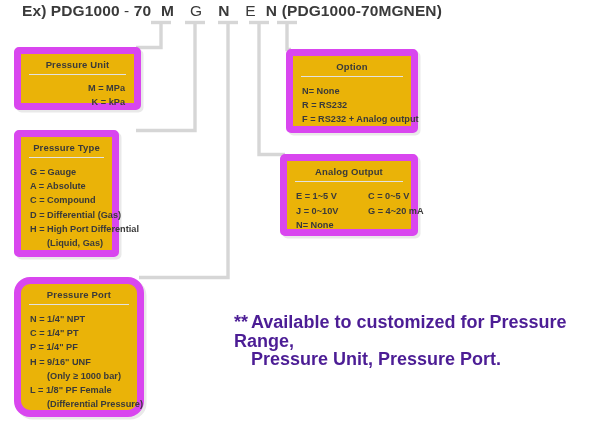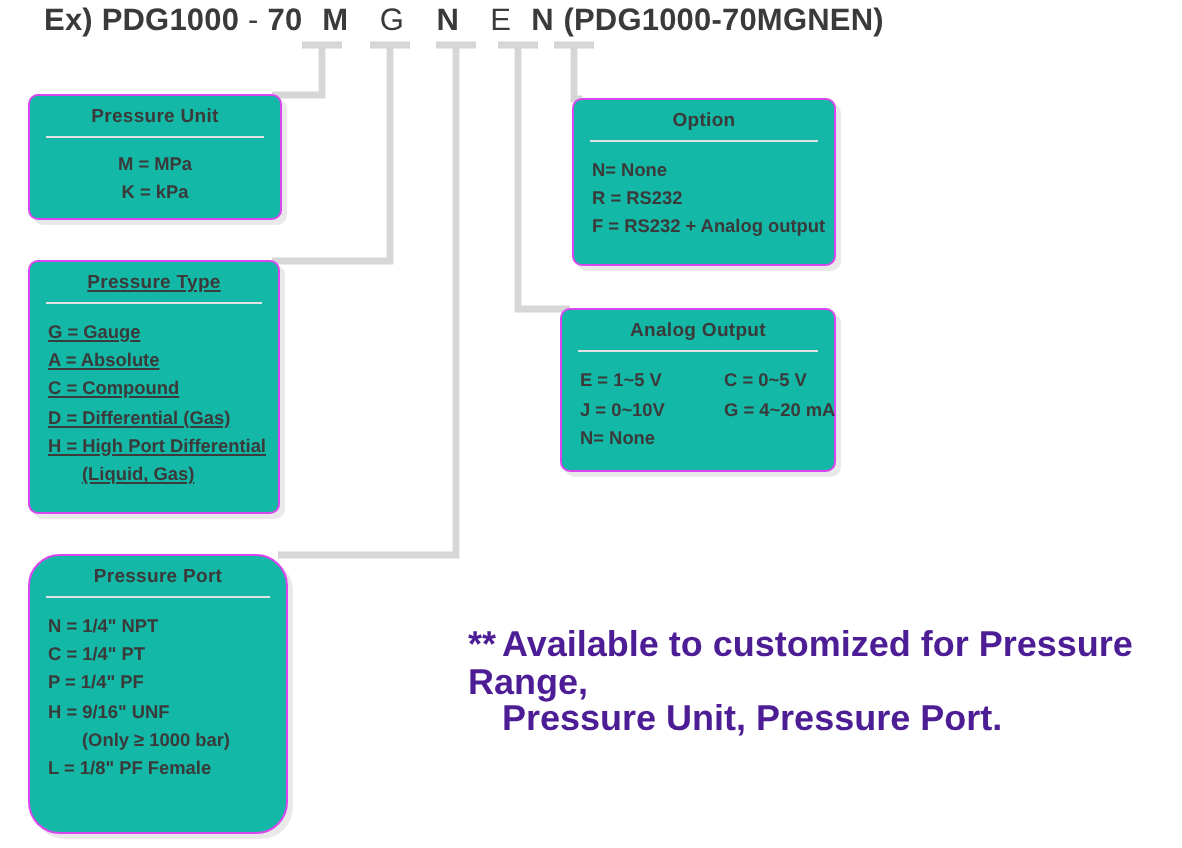--- a/index.html
+++ b/index.html
@@ -44,22 +44,22 @@
     left: 0;
     top: 0;
     width: 591px;
     height: 424px;
     pointer-events: none;
   }
 
   
   .callout {
     position: absolute;
-    background: #14b8a6;
-    border: 1px solid #d946ef;
+    background: #eab308;
+    border: 7px solid #d946ef;
     border-radius: 5px;
     box-shadow: 2.5px 2.5px 0 0 #e9e9e9;
     box-sizing: border-box;
   }
   .callout .title {
     text-align: center;
     font-size: 9.5px;
     font-weight: bold;
     color: #3a3a3a;
     padding: 5px 4px 4px 4px;
@@ -89,23 +89,23 @@
     font-weight: bold;
     line-height: 14.6px;
     color: #3a3a3a;
   }
   .grid2 .cell { white-space: nowrap; }
   .grid2 .span2 { grid-column: 1 / span 2; }
 
   
   #box-pressure-unit { left: 14px;  top: 47px;  width: 127px; height: 63px; }
   #box-pressure-unit .body { text-align: center; padding-top: 6px; }
-  #box-pressure-unit .body .row { display: block; }
-
-  #box-pressure-type { left: 14px;  top: 130px; width: 126px; height: 127px; text-decoration: underline; }
+  #box-pressure-unit .body .row { display: block; text-align: right; }
+
+  #box-pressure-type { left: 14px;  top: 130px; width: 105px; height: 127px; }
   #box-pressure-port { left: 14px;  top: 277px; width: 130px; height: 140px; border-radius: 16px; }
 
   #box-option        { left: 286px; top: 49px;  width: 132px; height: 84px; }
   #box-analog-output { left: 280px; top: 154px; width: 138px; height: 82px; }
 
   
   #footnote {
     position: absolute;
     left: 234px;
     top: 313px;
@@ -179,20 +179,21 @@
 <div class="callout" id="box-pressure-port">
   <div class="title">Pressure Port</div>
   <div class="rule"></div>
   <div class="body">
     <div class="row">N = 1/4" NPT</div>
     <div class="row">C = 1/4" PT</div>
     <div class="row">P = 1/4" PF</div>
     <div class="row">H = 9/16" UNF</div>
     <div class="row indent">(Only ≥ 1000 bar)</div>
     <div class="row">L = 1/8" PF Female</div>
+    <div class="row indent">(Differential Pressure)</div>
   </div>
 </div>
 
 <div class="callout" id="box-option">
   <div class="title">Option</div>
   <div class="rule"></div>
   <div class="body">
     <div class="row">N= None</div>
     <div class="row">R = RS232</div>
     <div class="row">F = RS232 + Analog output</div>

